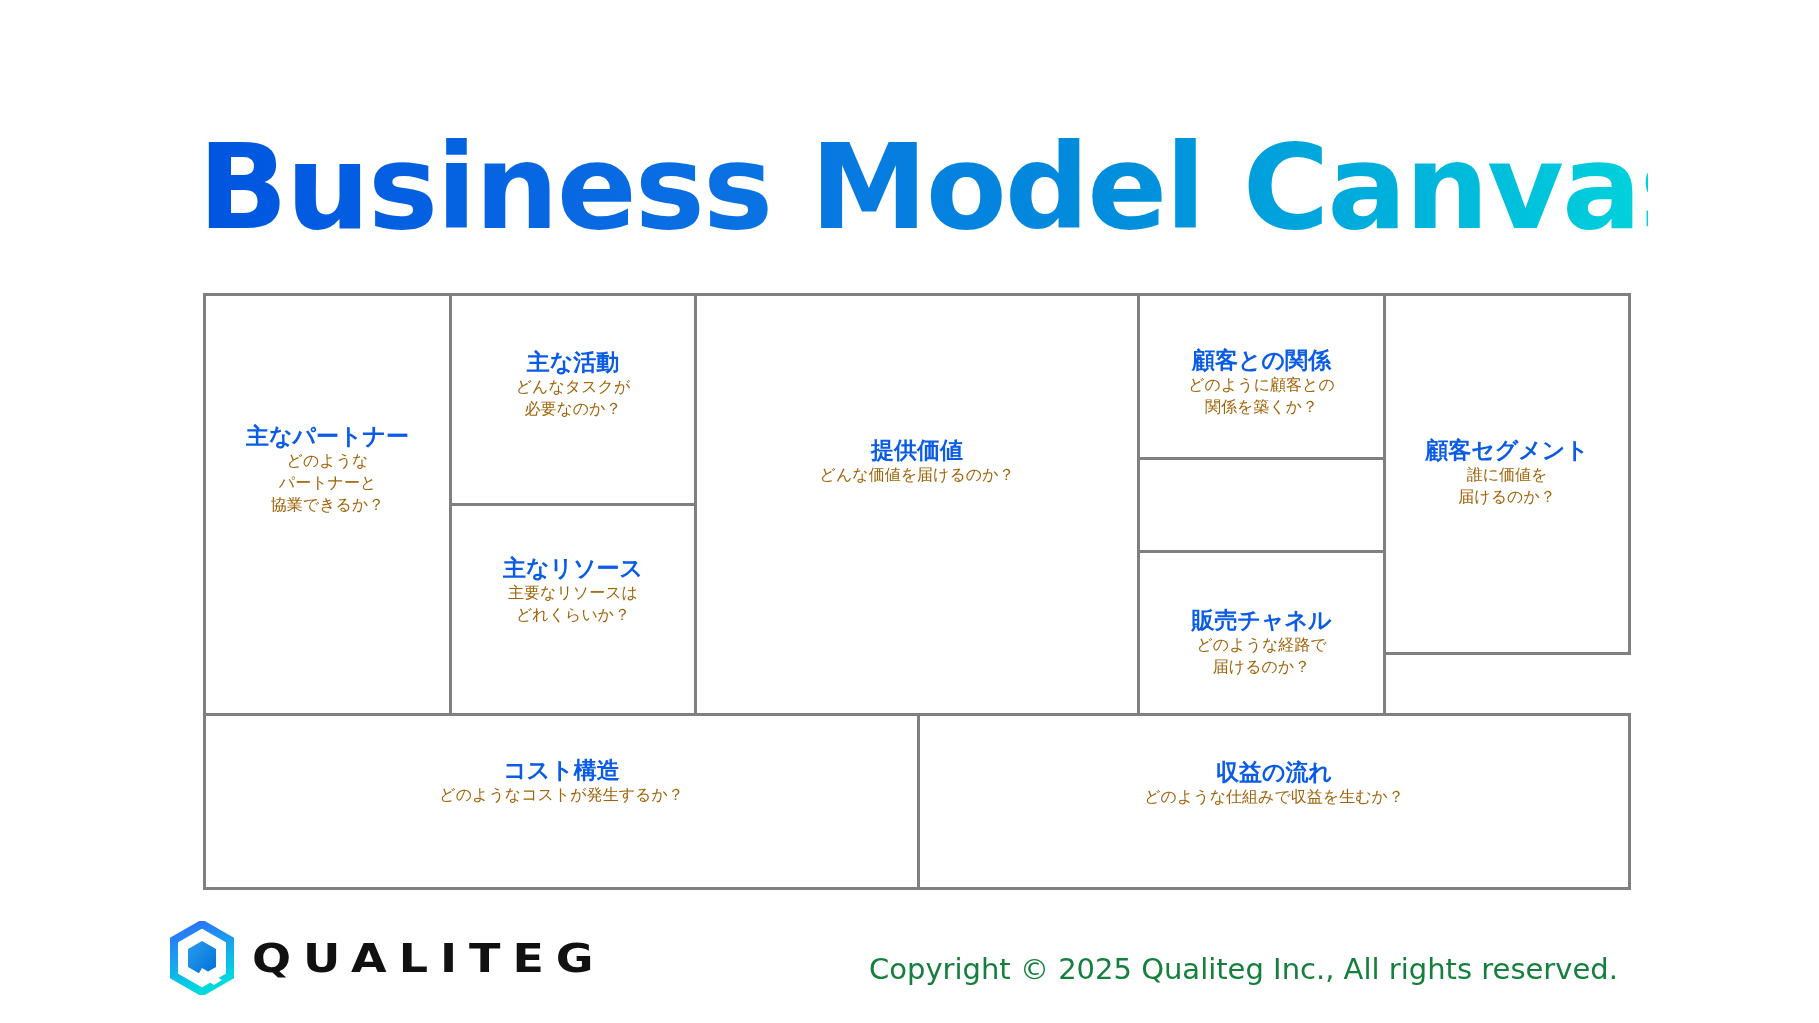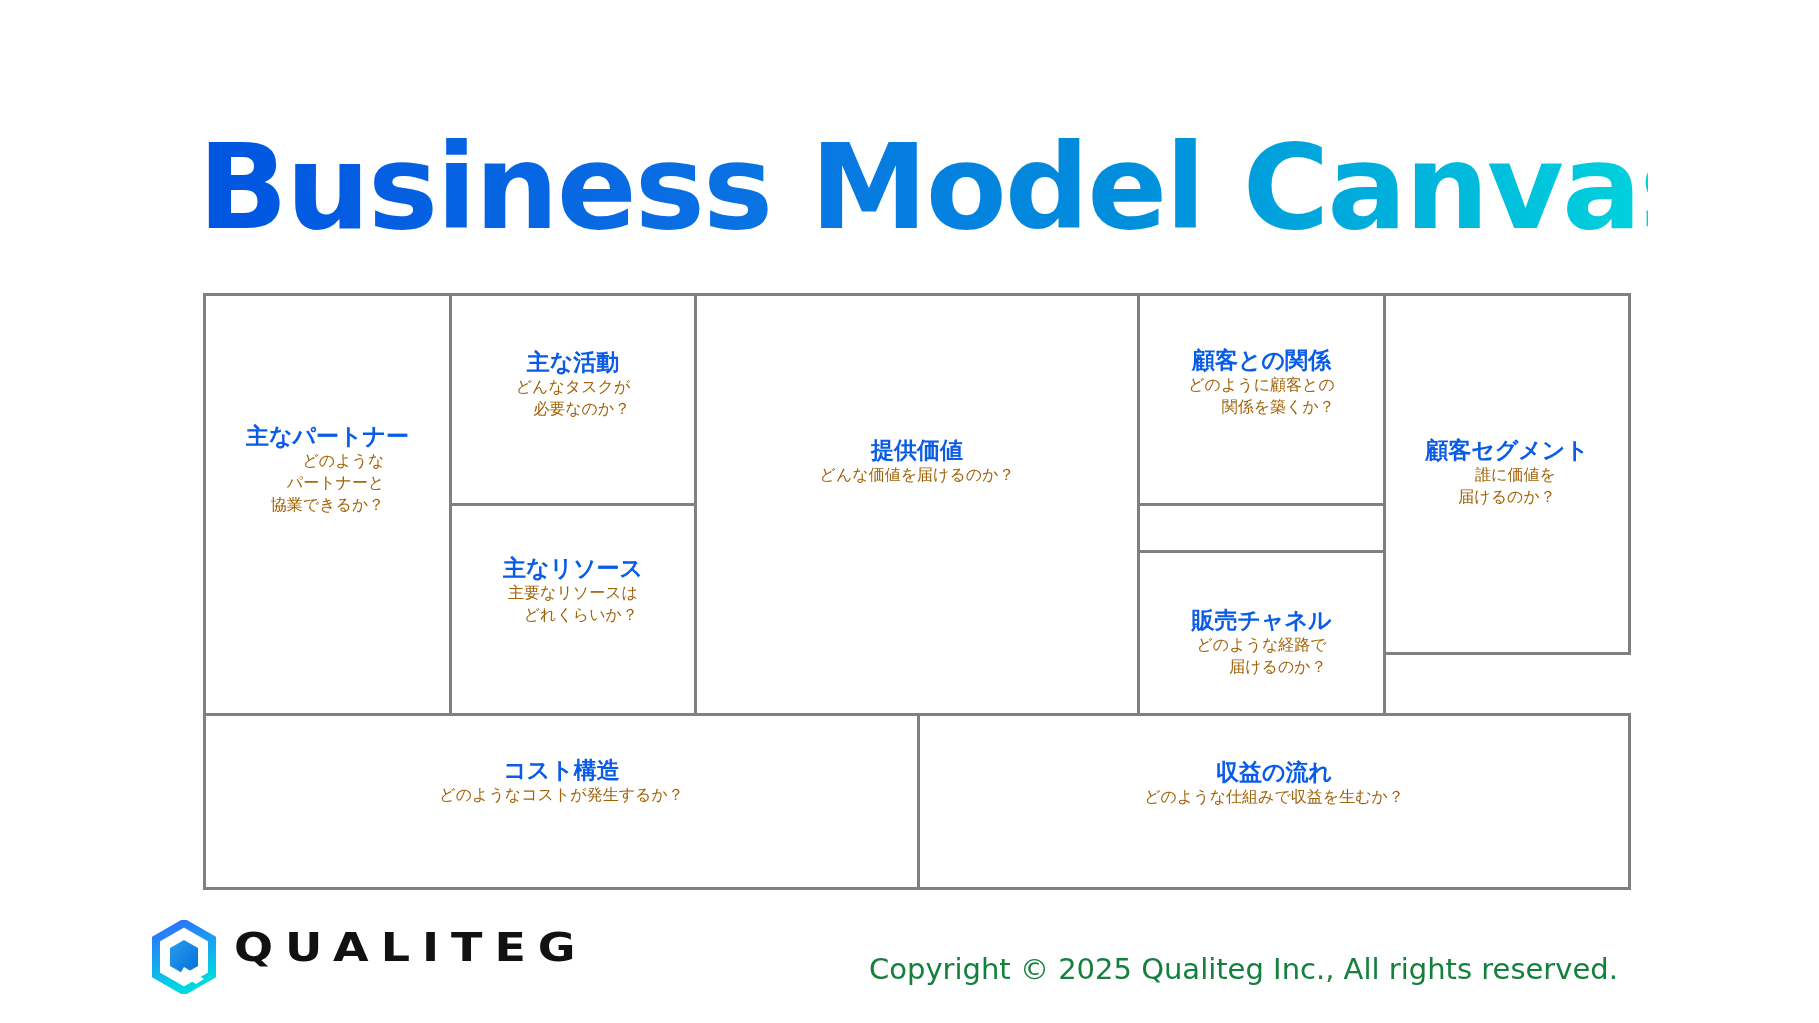--- a/index.html
+++ b/index.html
@@ -8,29 +8,29 @@
   .title {
     position:absolute; left:198px; top:122px; width:1450px; height:130px;
     font-family:"DejaVu Sans", sans-serif; font-weight:bold; font-size:118px;
     line-height:130px; letter-spacing:-2px; white-space:nowrap;
     background:linear-gradient(90deg,#0055e0 0%,#0a6fe3 35%,#0090dc 65%,#00d2dc 100%);
     -webkit-background-clip:text; background-clip:text; color:transparent;
   }
   .canvas { position:absolute; left:0; top:0; width:1819px; height:1023px; }
   .cell {
     position:absolute; box-sizing:border-box; border:3px solid #808080; background:#fff;
-    display:flex; flex-direction:column; align-items:center; text-align:right;
+    display:flex; flex-direction:column; align-items:center; text-align:center;
   }
   .cell .h {
     color:#0a5ce6; font-weight:bold; font-size:23px; line-height:28px; white-space:nowrap;
   }
   .cell .q {
     color:#a16207; font-size:16px; line-height:22px; white-space:pre-line;
   }
-  .footer-logo { position:absolute; left:152px; top:920px; height:76px; display:flex; align-items:flex-start; }
+  .footer-logo { position:absolute; left:170px; top:920px; height:76px; display:flex; align-items:center; }
   .logo-word {
     margin-left:18px; font-family:"DejaVu Sans", sans-serif; font-weight:bold;
     font-size:46px; letter-spacing:12px; color:#111; transform:scaleY(0.85);
   }
   .copyright {
     position:absolute; left:858px; top:952px; font-size:29px; color:#15803d;
     font-family:"DejaVu Sans", sans-serif; white-space:nowrap;margin-left:11px;
   }
 </style>
 </head>
@@ -57,21 +57,21 @@
     <div class="h">提供価値</div>
     <div class="q">どんな価値を届けるのか？</div>
   </div>
 
   <div class="cell" style="left:449px; top:503px; width:248px; height:213px; padding-top:48px;">
     <div class="h">主なリソース</div>
     <div class="q">主要なリソースは
 どれくらいか？</div>
   </div>
 
-  <div class="cell" style="left:1137px; top:293px; width:249px; height:213px; padding-top:50px;">
+  <div class="cell" style="left:1137px; top:293px; width:249px; height:167px; padding-top:50px;">
     <div class="h">顧客との関係</div>
     <div class="q">どのように顧客との
 関係を築くか？</div>
   </div>
 
   <div class="cell" style="left:1137px; top:503px; width:249px; height:213px; padding-top:53px;margin-top:47px;">
     <div class="h">販売チャネル</div>
     <div class="q">どのような経路で
 届けるのか？</div>
   </div>

